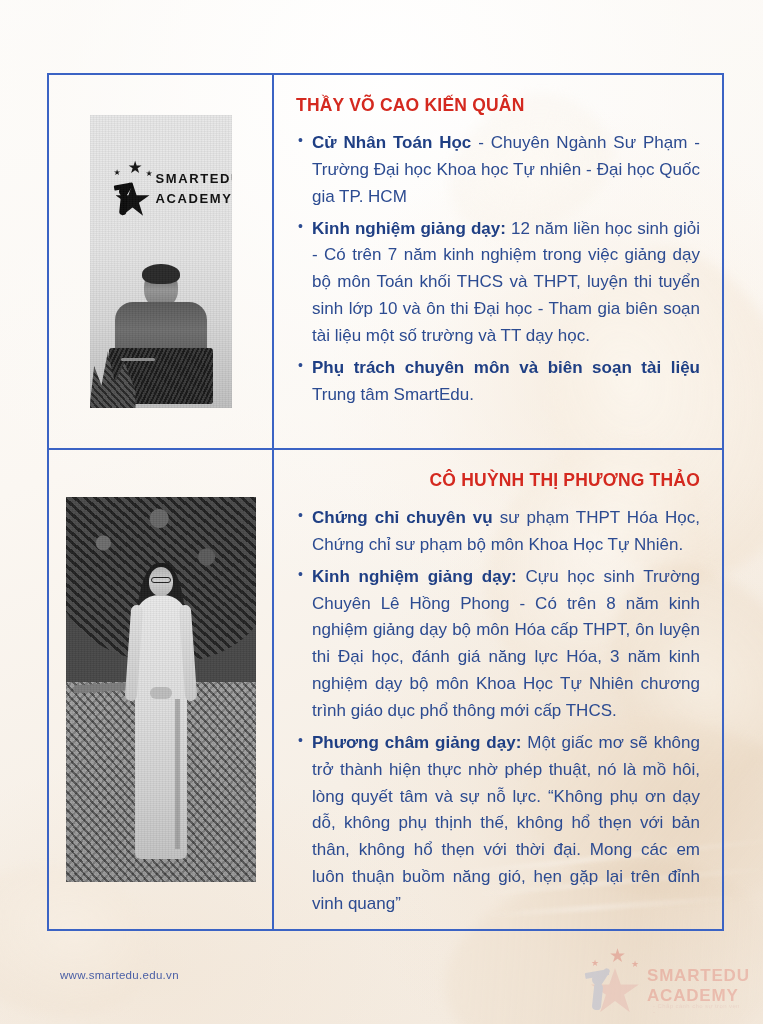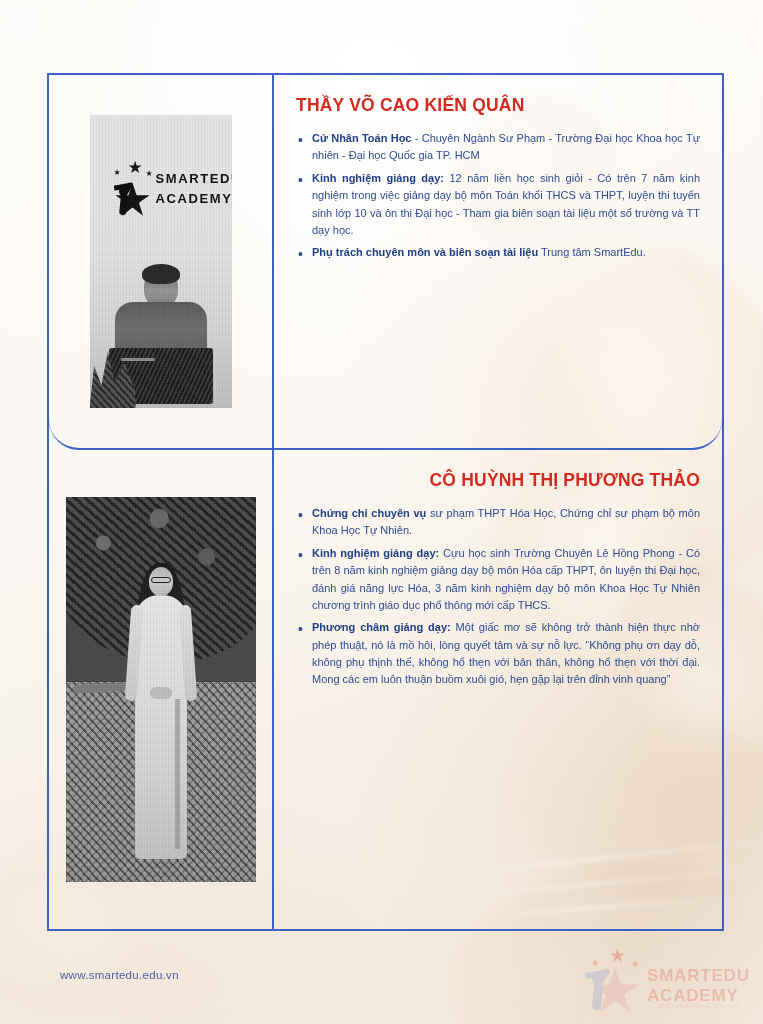--- a/index.html
+++ b/index.html
@@ -62,21 +62,20 @@
     left: 47px;
     top: 73px;
     width: 677px;
     height: 858px;
     border: 2px solid #3b63c4;
   }
 
   .row {
     display: flex;
     position: relative;
-    border-radius: 30px;
   }
   .row-top { height: 375px; border-bottom: 2px solid #3b63c4; }
   .row-bottom { height: 479px; }
 
   .photo-cell {
     width: 225px;
     flex: 0 0 225px;
     border-right: 2px solid #3b63c4;
     display: flex;
     align-items: center;
@@ -335,21 +334,21 @@
   ul.bio {
     list-style: none;
     padding: 0;
     margin: 0;
   }
   ul.bio > li {
     position: relative;
     padding-left: 16px;
     margin-bottom: 5px;
     color: #2c4b91;
-    font-size: 11px;
+    font-size: 17px;
     line-height: 1.58;
     text-align: justify;
   }
   ul.bio > li::before {
     content: "•";
     position: absolute;
     left: 2px;
     top: -1px;
     color: #2c4b91;
     font-size: 14px;
@@ -503,21 +502,21 @@
       <div class="text-cell">
         <div class="person-title title-center">CÔ HUỲNH THỊ PHƯƠNG THẢO</div>
         <ul class="bio">
           <li>
             <b>Chứng chỉ chuyên vụ</b><span> sư phạm THPT Hóa Học, Chứng chỉ sư phạm bộ môn Khoa Học Tự Nhiên.</span>
           </li>
           <li>
             <b>Kinh nghiệm giảng dạy:</b><span> Cựu học sinh Trường Chuyên Lê Hồng Phong - Có trên 8 năm kinh nghiệm giảng dạy bộ môn Hóa cấp THPT, ôn luyện thi Đại học, đánh giá năng lực Hóa, 3 năm kinh nghiệm dạy bộ môn Khoa Học Tự Nhiên chương trình giáo dục phổ thông mới cấp THCS.</span>
           </li>
           <li>
-            <b>Phương châm giảng dạy:</b><span> Một giấc mơ sẽ không trở thành hiện thực nhờ phép thuật, nó là mồ hôi, lòng quyết tâm và sự nỗ lực. “Không phụ ơn dạy dỗ, không phụ thịnh thế, không hổ thẹn với bản thân, không hổ thẹn với thời đại. Mong các em luôn thuận buồm xuôi gió, hẹn gặp lại trên đỉnh vinh quang”</span>
+            <b>Phương châm giảng dạy:</b><span> Một giấc mơ sẽ không trở thành hiện thực nhờ phép thuật, nó là mồ hôi, lòng quyết tâm và sự nỗ lực. “Không phụ ơn dạy dỗ, không phụ thịnh thế, không hổ thẹn với bản thân, không hổ thẹn với thời đại. Mong các em luôn thuận buồm năng gió, hẹn gặp lại trên đỉnh vinh quang”</span>
           </li>
         </ul>
       </div>
     </div>
   </div>
 
   <div id="footer-url">www.smartedu.edu.vn</div>
 
   <div id="footer-logo">
     <div class="fl-stars">

